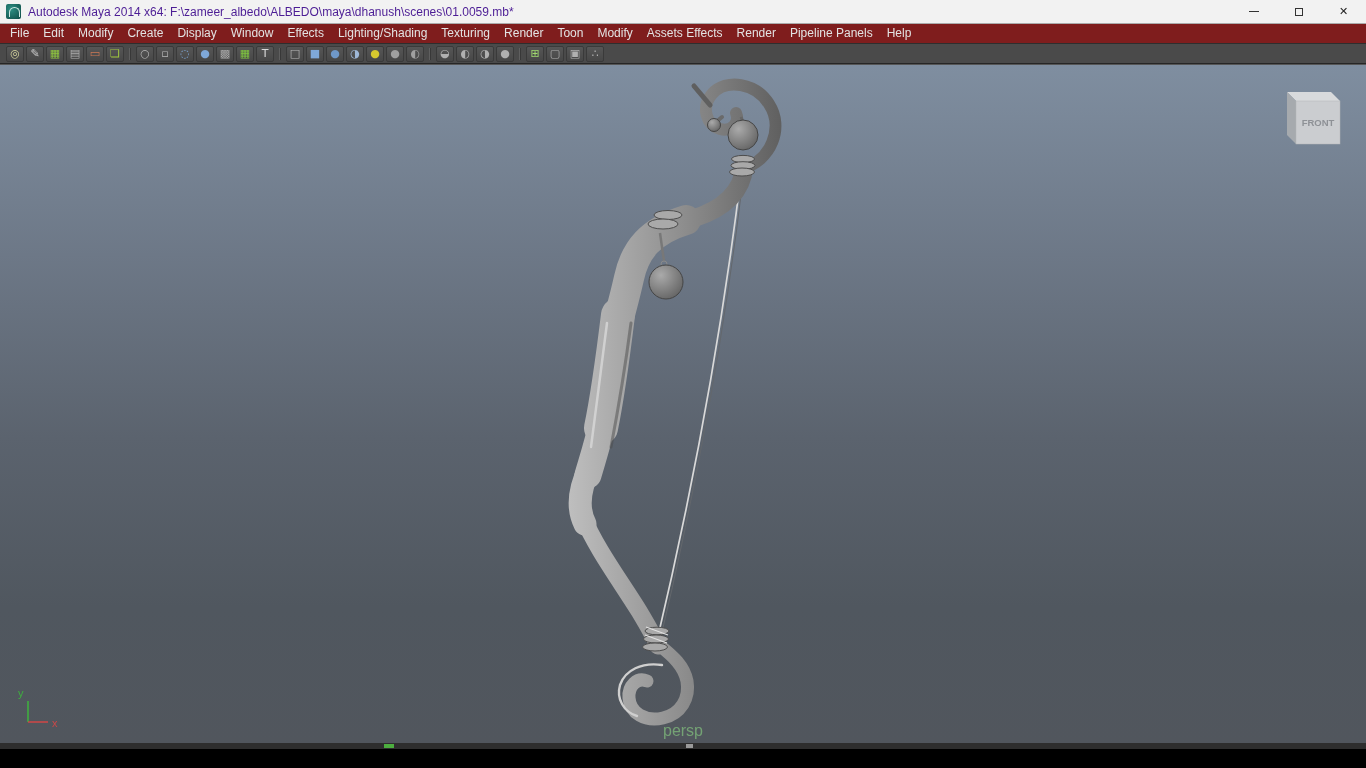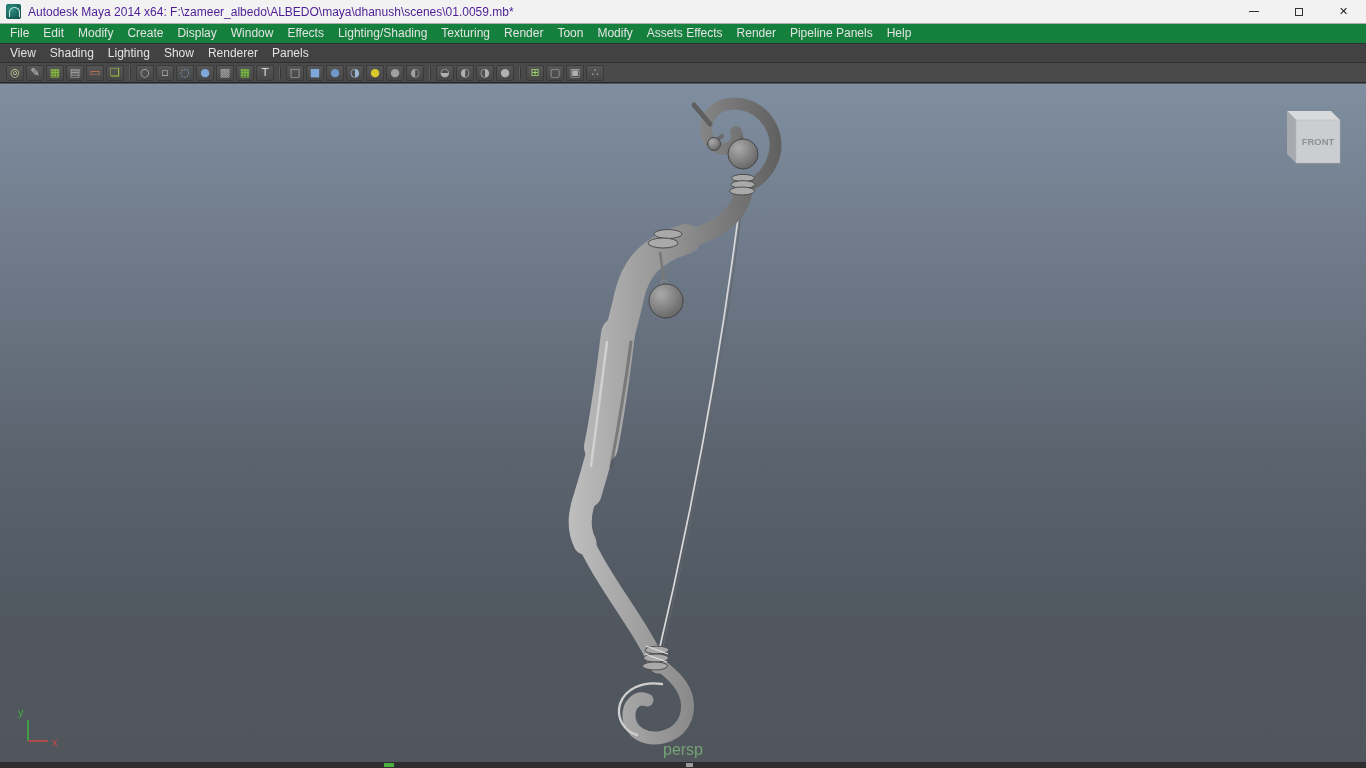--- a/index.html
+++ b/index.html
@@ -19,21 +19,21 @@
   .win-controls { margin-left:auto; display:flex; height:100%; }
   .win-btn { width:45px; height:100%; display:flex; align-items:center; justify-content:center;
              color:#222; font-size:11px; }
   .min-glyph { width:10px; height:1px; background:#333; display:block; }
   .restore-glyph { width:8px; height:8px; border:1px solid #333; position:relative;
                    background:#f2f2f2; display:block; }
   .restore-glyph::before { content:""; position:absolute; top:-3px; left:2px; width:8px; height:8px;
                    border:1px solid #333; z-index:-1; }
 
   
-  .menubar { height:20px; background:#15803d; border-bottom:1px solid #2e2e2e;
+  .menubar { height:20px; background:#7f1d1d; border-bottom:1px solid #2e2e2e;
              display:flex; align-items:center; padding:0 3px; flex:0 0 auto; }
   .panelbar { height:19px; background:#424242; border-bottom:1px solid #2e2e2e;
              display:flex; align-items:center; padding:0 3px; flex:0 0 auto; }
   .menu-item { padding:0 7px; font-size:12px; color:#e3e3e3; line-height:19px; cursor:default; white-space:nowrap; }
 
   
   .toolbar { height:20px; background:#4a4a4a; border-bottom:1px solid #262626;
              display:flex; align-items:center; padding:0 5px; flex:0 0 auto; }
   .ticon { width:18px; height:16px; margin:0 1px; display:flex; align-items:center; justify-content:center;
            background:linear-gradient(#565656,#474747); border:1px solid #3a3a3a; border-radius:2px; }
@@ -123,41 +123,20 @@
       <span>Render</span>
     </div>
       <div class="menu-item">
       <span>Pipeline Panels</span>
     </div>
       <div class="menu-item">
       <span>Help</span>
     </div>
     </div>
 
-  <div class="panelbar">
-
-  <div class="menu-item">
-      <span>View</span>
-    </div>
-      <div class="menu-item">
-      <span>Shading</span>
-    </div>
-      <div class="menu-item">
-      <span>Lighting</span>
-    </div>
-      <div class="menu-item">
-      <span>Show</span>
-    </div>
-      <div class="menu-item">
-      <span>Renderer</span>
-    </div>
-      <div class="menu-item">
-      <span>Panels</span>
-    </div>
-    </div>
 
   <div class="toolbar">
 
   <div class="ticon" style="color: rgb(216, 216, 160);">
       <span class="g">◎</span>
     </div>
       <div class="ticon" style="color: rgb(200, 200, 200);">
       <span class="g">✎</span>
     </div>
       <div class="ticon" style="color: rgb(143, 198, 63);">

